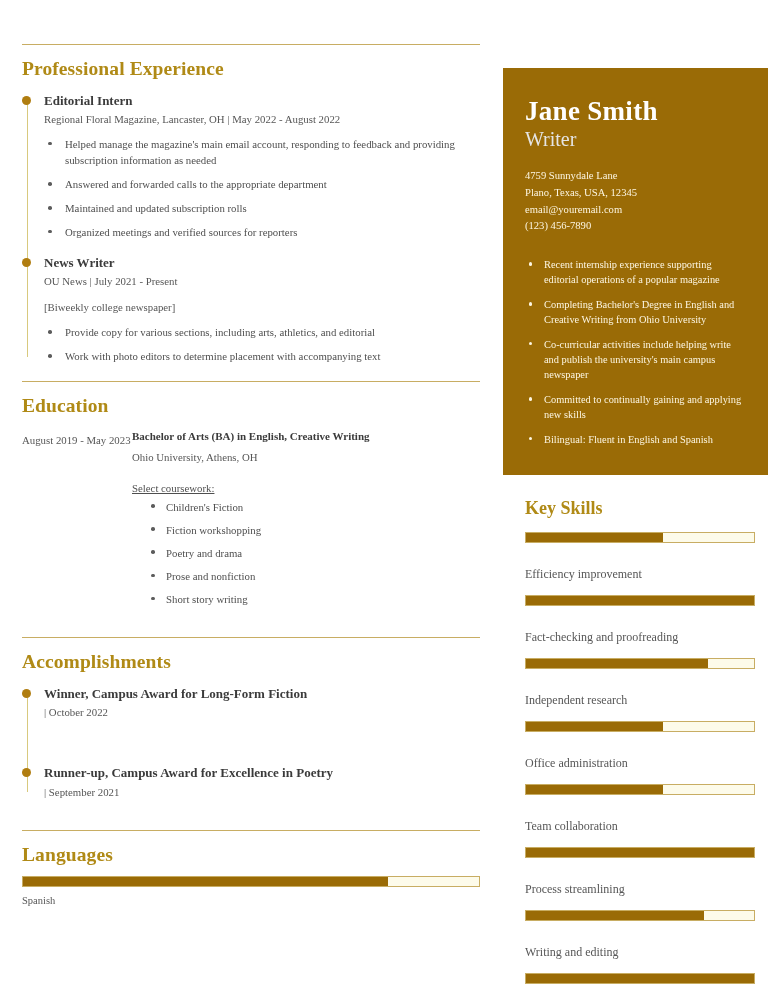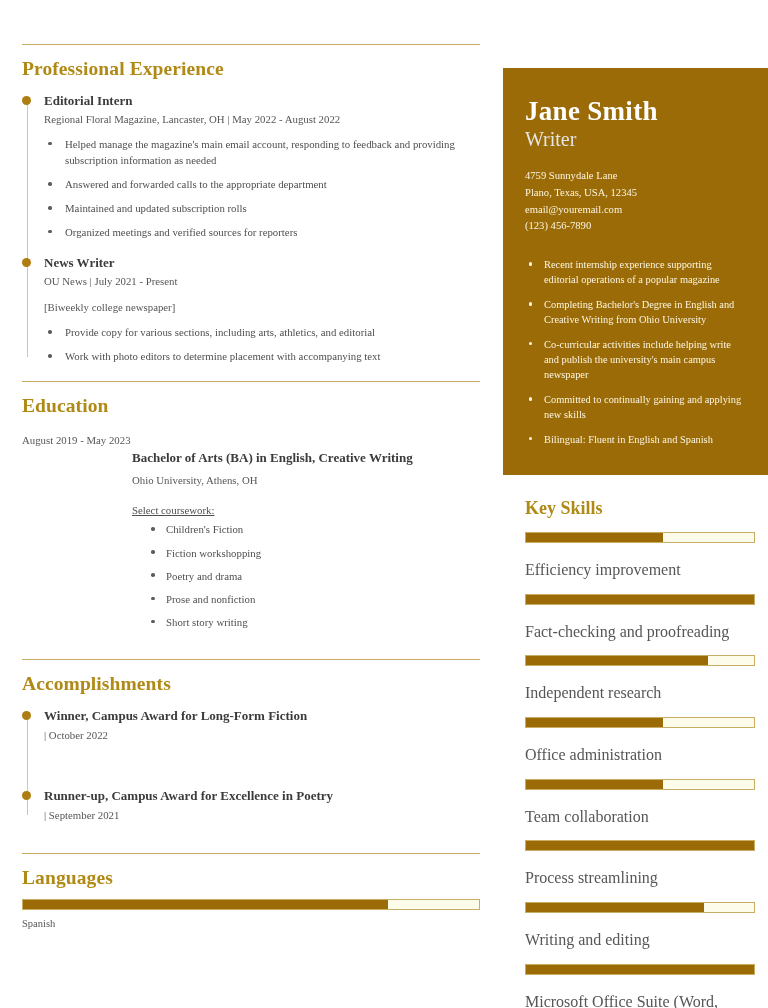--- a/index.html
+++ b/index.html
@@ -124,25 +124,24 @@
   .edu-date {
     width: 110px;
     flex: 0 0 110px;
     font-size: 10.8px;
     color: #565656;
     line-height: 1.5;
     padding-top: 3px;
   }
   .edu-body { flex: 1; }
   .edu-degree {
-    font-size: 13px;
+    font-size: 11px;
     font-weight: bold;
     color: #3b3b3b;
     line-height: 1.42;
-    margin-top: 20px;
   }
   .edu-school {
     font-size: 10.8px;
     color: #565656;
     margin-top: 5px;
     line-height: 1.5;
   }
   .coursework-label {
     font-size: 10.8px;
     color: #4f4f4f;
@@ -268,23 +267,23 @@
     margin-top: 23px;
   }
   .skills-title {
     font-size: 18px;
     font-weight: bold;
     color: #b08a16;
     margin-bottom: 13px;
   }
   .skill-row { margin-bottom: 12px; }
   .skill-label {
-    font-size: 16px;
-    color: #565656;
-    margin-top: 16px;
+    font-size: 12px;
+    color: #565656;
+    margin-top: 23px;
     line-height: 1.42;
   }
 </style>
 </head>
 <body>
 
 <div class="page">
 
   <div class="left-col">
 

